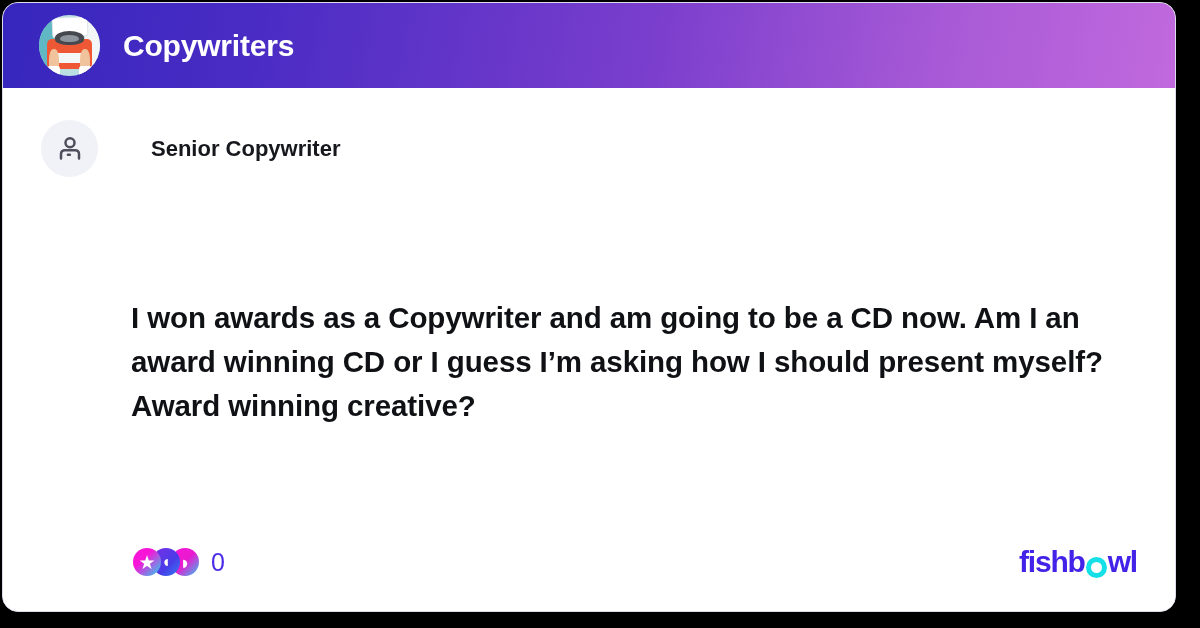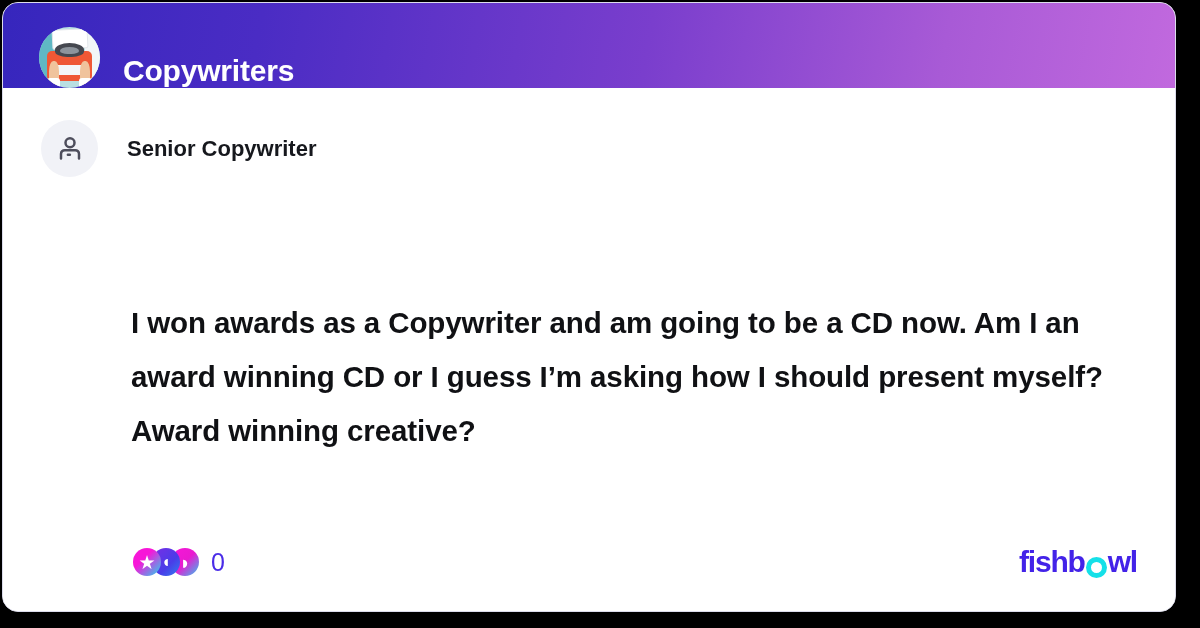--- a/index.html
+++ b/index.html
@@ -36,21 +36,21 @@
     flex-direction: column;
   }
 
   
   .card-header {
     position: relative;
     height: 85px;
     flex: 0 0 85px;
     background: linear-gradient(100deg, #3626bd 0%, #4a2cc4 22%, #7a3ecd 55%, #a85ad6 80%, #c169de 100%);
     display: flex;
-    align-items: flex-end;
+    align-items: center;
     padding-left: 36px;
     box-sizing: border-box;
   }
 
   .bowl-avatar {
     position: relative;
     width: 61px;
     height: 61px;
     border-radius: 50%;
     overflow: hidden;
@@ -114,20 +114,21 @@
     flex: 1 1 auto;
     background: #ffffff;
   }
 
   .author-row {
     position: absolute;
     left: 38px;
     top: 32px;
     display: flex;
     align-items: center;
+    gap: 24px;
   }
   .author-avatar {
     width: 57px;
     height: 57px;
     border-radius: 50%;
     background: #f1f2f7;
     display: flex;
     align-items: center;
     justify-content: center;
     flex: 0 0 57px;
@@ -141,21 +142,21 @@
     white-space: nowrap;
   }
 
   .post-text {
     position: absolute;
     left: 128px;
     top: 208px;
     width: 1002px;
     font-size: 29.5px;
     font-weight: bold;
-    line-height: 54px;
+    line-height: 44px;
     color: #101114;
     letter-spacing: -0.1px;
   }
 
   
   .footer {
     position: absolute;
     left: 0;
     right: 0;
     bottom: 26px;

